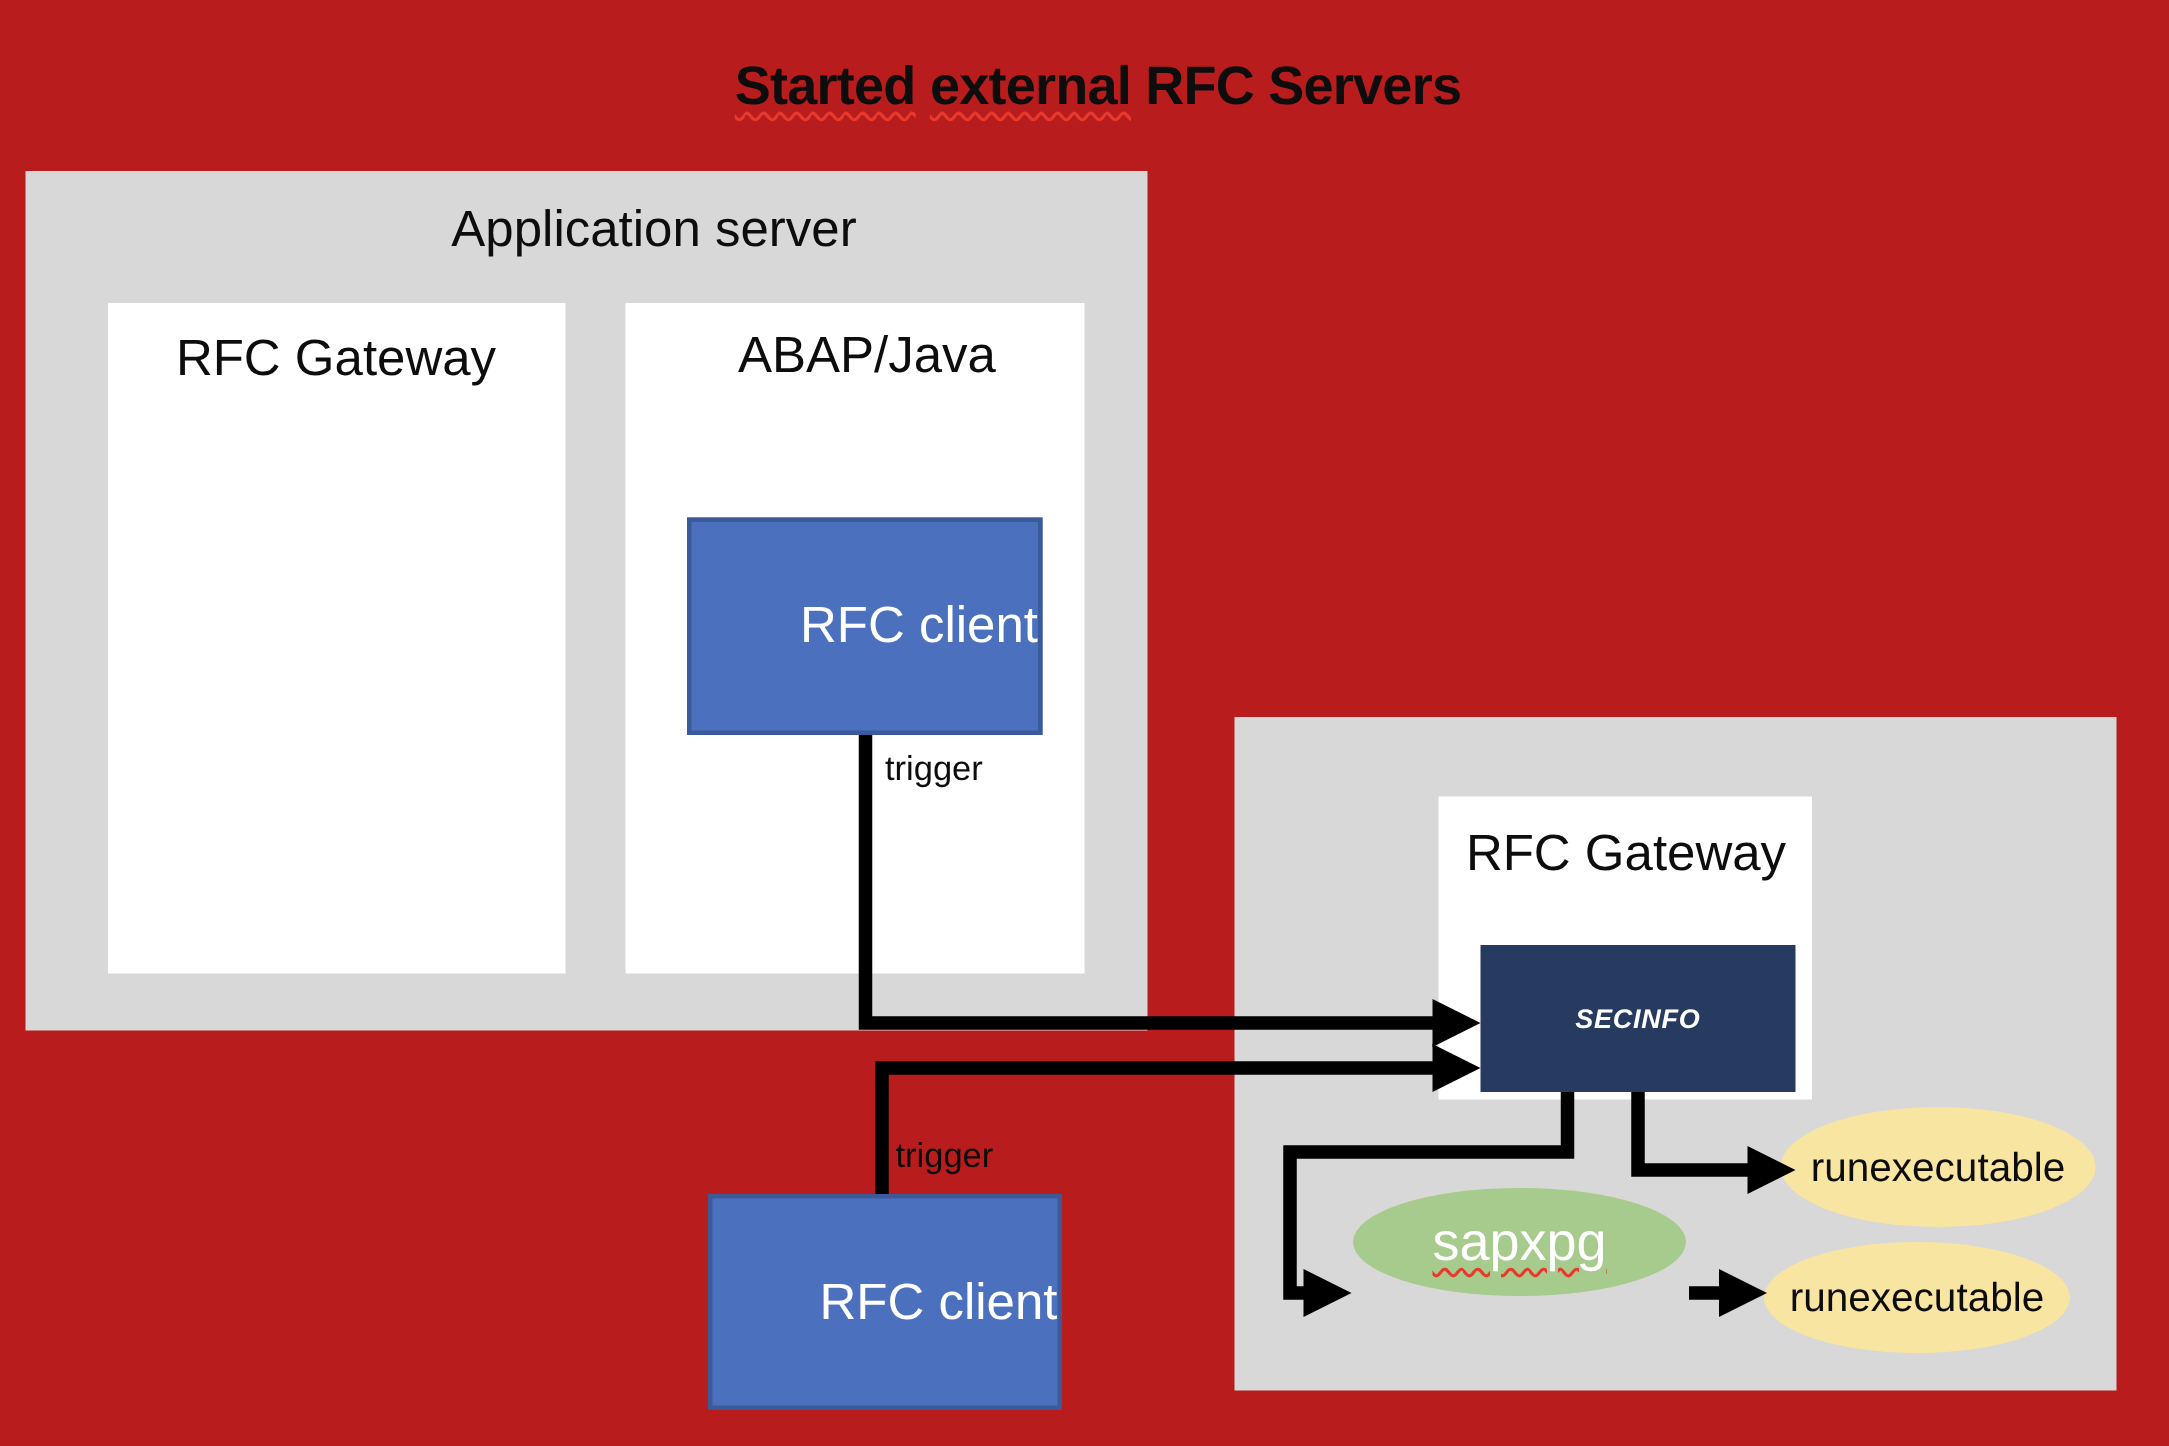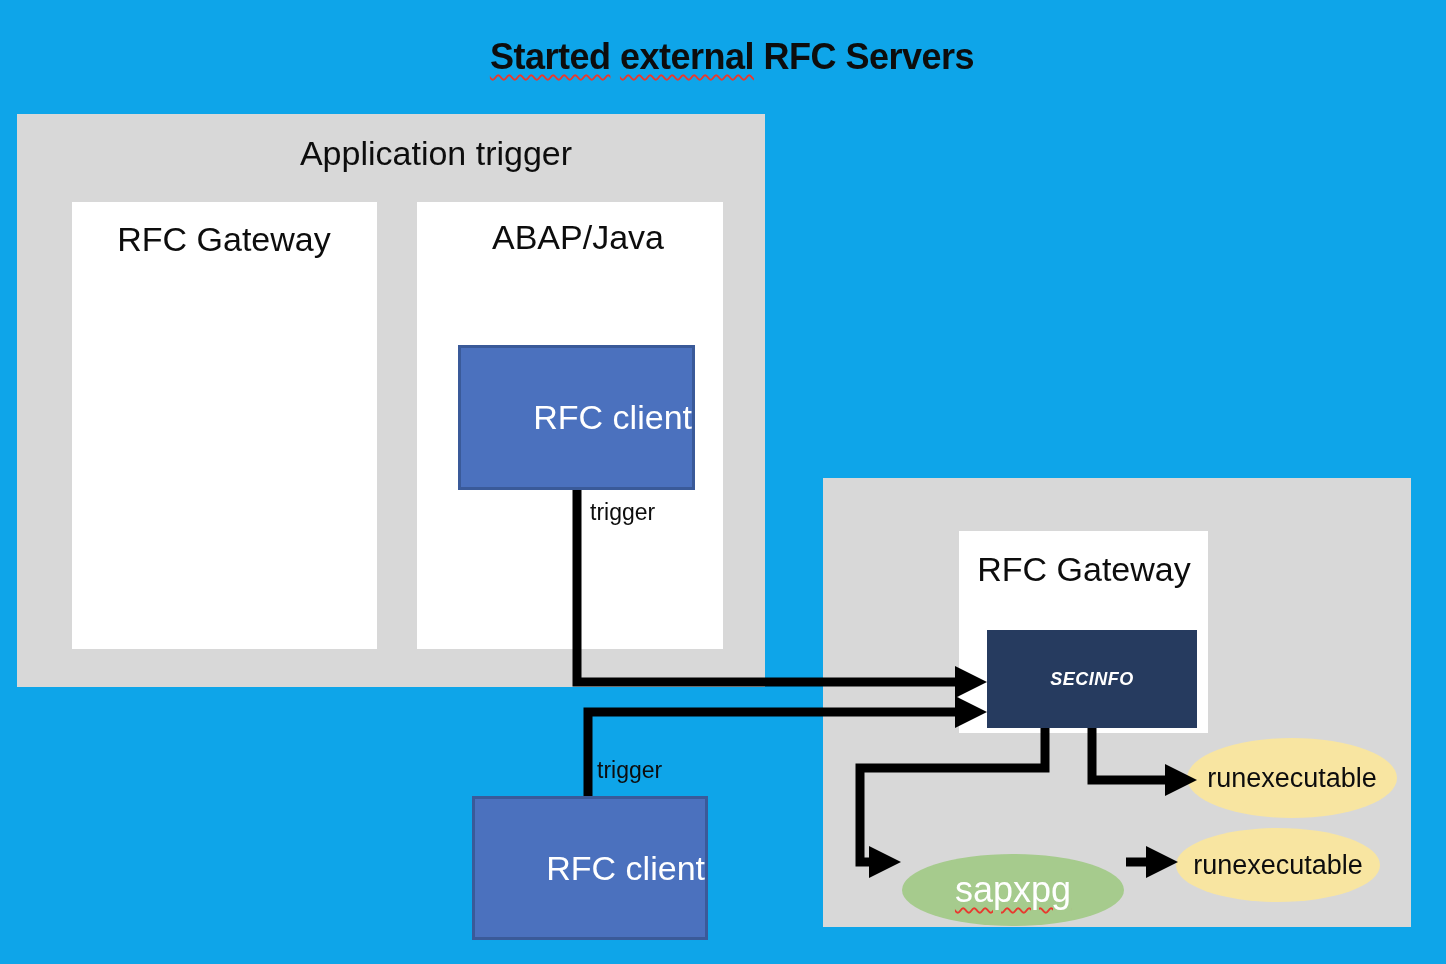--- a/index.html
+++ b/index.html
@@ -5,21 +5,21 @@
   html, body {
     margin: 0;
     padding: 0;
     background: #ffffff;
     font-family: "Liberation Sans", sans-serif;
   }
   #canvas {
     position: relative;
     width: 1446px;
     height: 964px;
-    background: #0ea5e9;
+    background: #b91c1c;
     overflow: hidden;
   }
 
   
   .panel {
     position: absolute;
     background: var(--panel-gray, #D8D8D8);
   }
   .whitebox {
     position: absolute;
@@ -122,21 +122,21 @@
 
 <div id="canvas">
 
   <div class="page-title">
     <span class="sp-err">Started</span>
     <span class="sp-err">external</span>
     <span>RFC Servers</span>
   </div>
 
   <div class="panel" style="left:17px; top:114px; width:748px; height:573px;"></div>
-  <div class="box-label" style="left:436px; top:134px;">Application trigger</div>
+  <div class="box-label" style="left:436px; top:134px;">Application server</div>
 
   <div class="whitebox" style="left:72px; top:202px; width:305px; height:447px;"></div>
   <div class="box-label" style="left:224px; top:220px;">RFC Gateway</div>
 
   <div class="whitebox" style="left:417px; top:202px; width:306px; height:447px;"></div>
   <div class="box-label" style="left:578px; top:218px;">ABAP/Java</div>
 
   <div class="bluebox" style="left:458px; top:345px; width:237px; height:145px;">
     <span class="client-label">RFC client</span>
   </div>
@@ -151,21 +151,21 @@
 
   <div class="panel" style="left:823px; top:478px; width:588px; height:449px;"></div>
 
   <div class="whitebox" style="left:959px; top:531px; width:249px; height:202px;"></div>
   <div class="box-label" style="left:1084px; top:550px;">RFC Gateway</div>
 
   <div class="navybox" style="left:987px; top:630px; width:210px; height:98px;">
     <span class="secinfo-label">SECINFO</span>
   </div>
 
-  <div class="ellipse green" style="left:902px; top:854px; width:222px; height:72px;">
+  <div class="ellipse green" style="left:902px; top:792px; width:222px; height:72px;">
     <span class="sapxpg-label sp-err">sapxpg</span>
   </div>
 
   <div class="ellipse yellow" style="left:1187px; top:738px; width:210px; height:80px;">
     <span class="exec-line">run</span>
     <span class="exec-line">executable</span>
   </div>
 
   <div class="ellipse yellow" style="left:1176px; top:828px; width:204px; height:74px;">
     <span class="exec-line">run</span>

